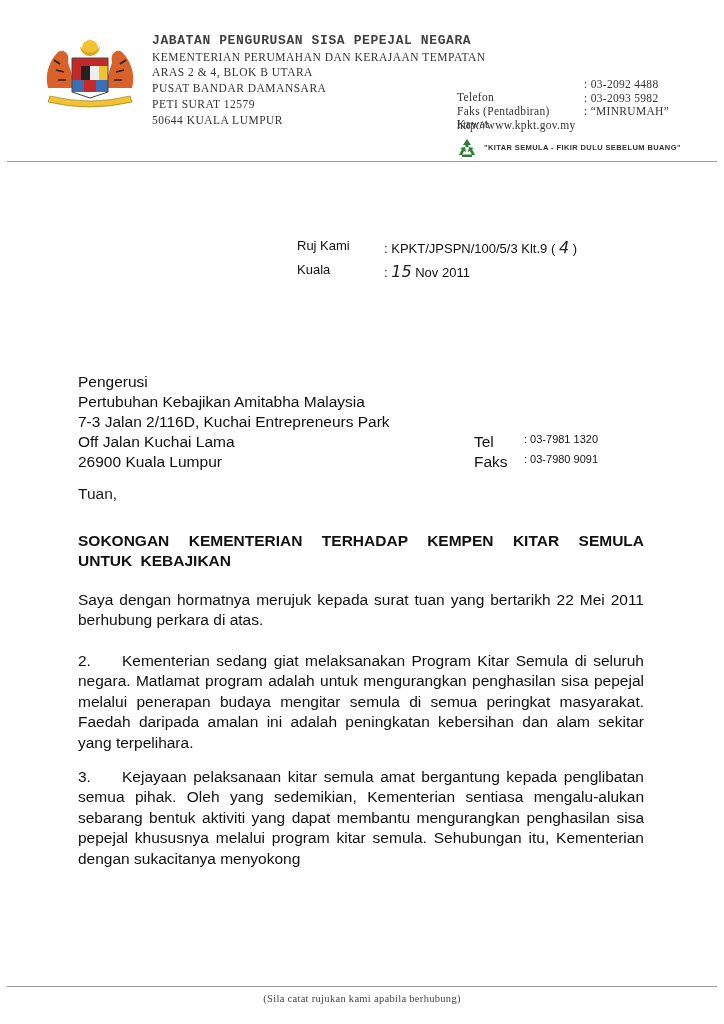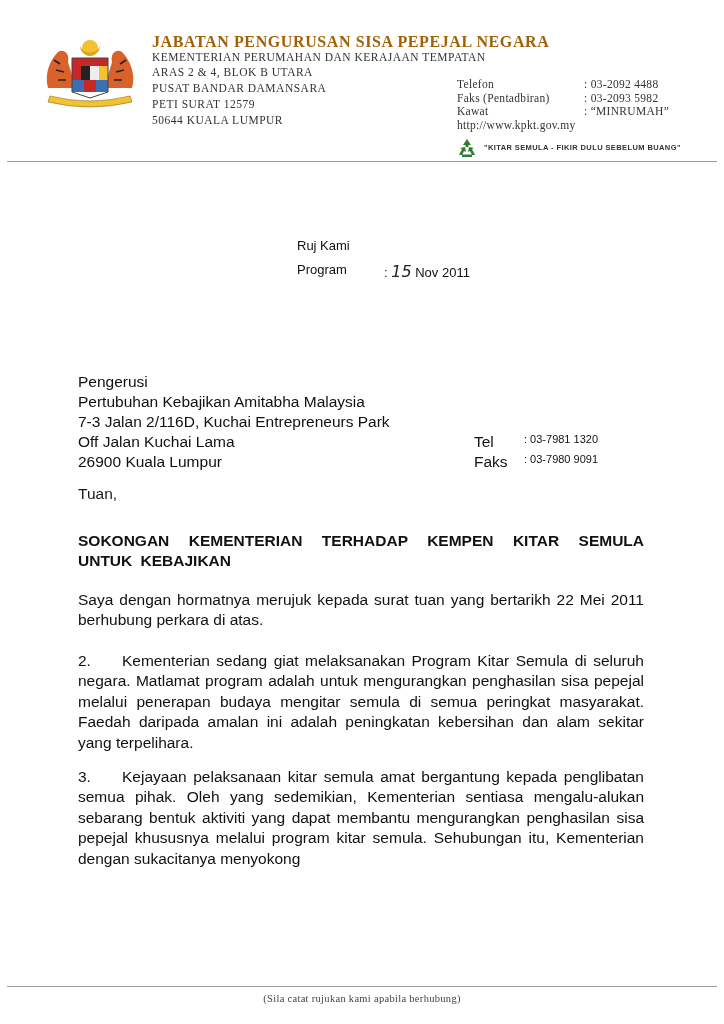--- a/index.html
+++ b/index.html
@@ -8,27 +8,27 @@
       color: #1a1a1a;
     }
     .abs { position: absolute; }
     .serif { font-family: "Liberation Serif", "DejaVu Serif", serif; }
     .sans { font-family: "Liberation Sans", "DejaVu Sans", sans-serif; }
 
     
     #crest { left: 40px; top: 36px; width: 100px; height: 74px; }
 
     
-    #org-title { left: 152px; top: 33px; font-size: 16px; font-weight: bold; letter-spacing: 0.6px; color: #a16207; white-space: nowrap; }
+    #org-title { left: 152px; top: 33px; font-size: 13px; font-weight: bold; letter-spacing: 0.6px; color: #404040; white-space: nowrap; font-family: Liberation Mono, monospace; }
     #ministry { left: 152px; top: 51px; font-size: 11.5px; letter-spacing: 0.5px; color: #333; white-space: nowrap; }
     .addr { left: 152px; font-size: 11.5px; letter-spacing: 0.5px; color: #333; white-space: nowrap; }
 
     #contact { left: 457px; top: 78px; font-size: 11.5px; color: #333; }
     .contact-row { display: flex; height: 13.5px; line-height: 13.5px; white-space: nowrap; }
-    .contact-label { width: 127px; letter-spacing: 0.3px; }
+    .contact-label { width: 127px; letter-spacing: 0.3px; margin-top: 13px; }
     .contact-value { letter-spacing: 0.3px; }
     #website { left: 457px; top: 119px; font-size: 11.5px; color: #333; letter-spacing: 0.3px; }
 
     #recycle-icon { left: 457px; top: 138px; width: 20px; height: 20px; }
     #slogan { left: 484px; top: 143px; font-size: 7.5px; font-weight: bold; color: #333; letter-spacing: 0.4px; white-space: nowrap; }
 
     .rule { left: 7px; width: 710px; height: 1px; background: #9a9a9a; }
     #header-rule { top: 161px; }
     #footer-rule { top: 986px; }
 
@@ -107,23 +107,28 @@
     <path d="M18 17 L15 11 L17 10 L12 9 L11 14 L13 13 L15 17 Z" fill="#2e7d32"></path>
     <rect x="5" y="16.5" width="10" height="2.5" fill="#2e7d32"></rect>
   </svg>
 </div>
 <div id="slogan" class="abs sans">"KITAR SEMULA - FIKIR DULU SEBELUM BUANG"</div>
 
 <div id="header-rule" class="abs rule"></div>
 
 <div class="abs sans ref-row" style="left:0; top:238px; width:680px; height:20px;">
   <span class="ref-label">Ruj Kami</span>
+  <span class="ref-value">
+    <span>: KPKT/JPSPN/100/5/3 Klt.9 (</span>
+    <span class="hand">4</span>
+    <span>)</span>
+  </span>
 </div>
 <div class="abs sans ref-row" style="left:0; top:262px; width:724px; height:20px;">
-  <span class="ref-label">Program</span>
+  <span class="ref-label">Kuala</span>
   <span class="ref-value">
     <span>:</span>
     <span class="hand">15</span>
     <span>Nov 2011</span>
   </span>
 </div>
 
 <div class="abs sans recipient-line" style="top:373px">Pengerusi</div>
 <div class="abs sans recipient-line" style="top:393px">Pertubuhan Kebajikan Amitabha Malaysia</div>
 <div class="abs sans recipient-line" style="top:413px">7-3 Jalan 2/116D, Kuchai Entrepreneurs Park</div>

